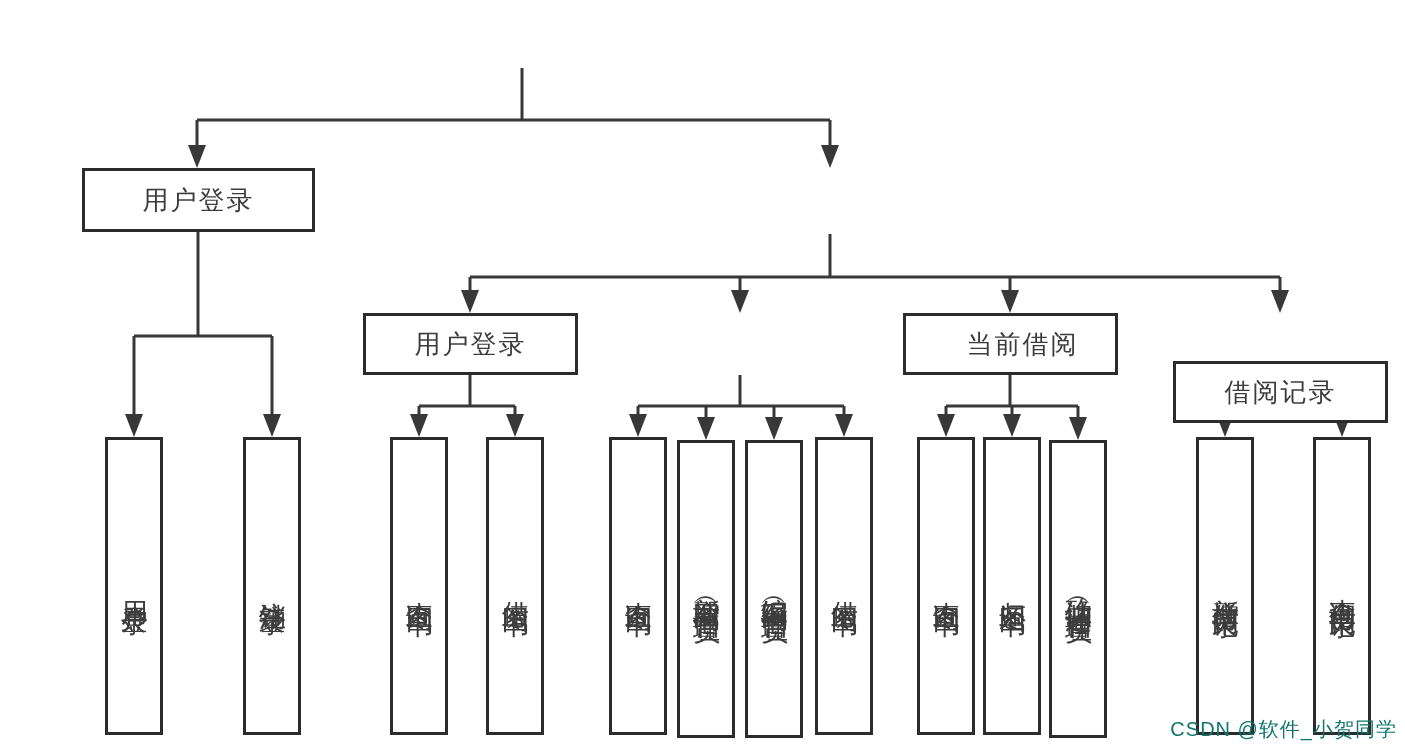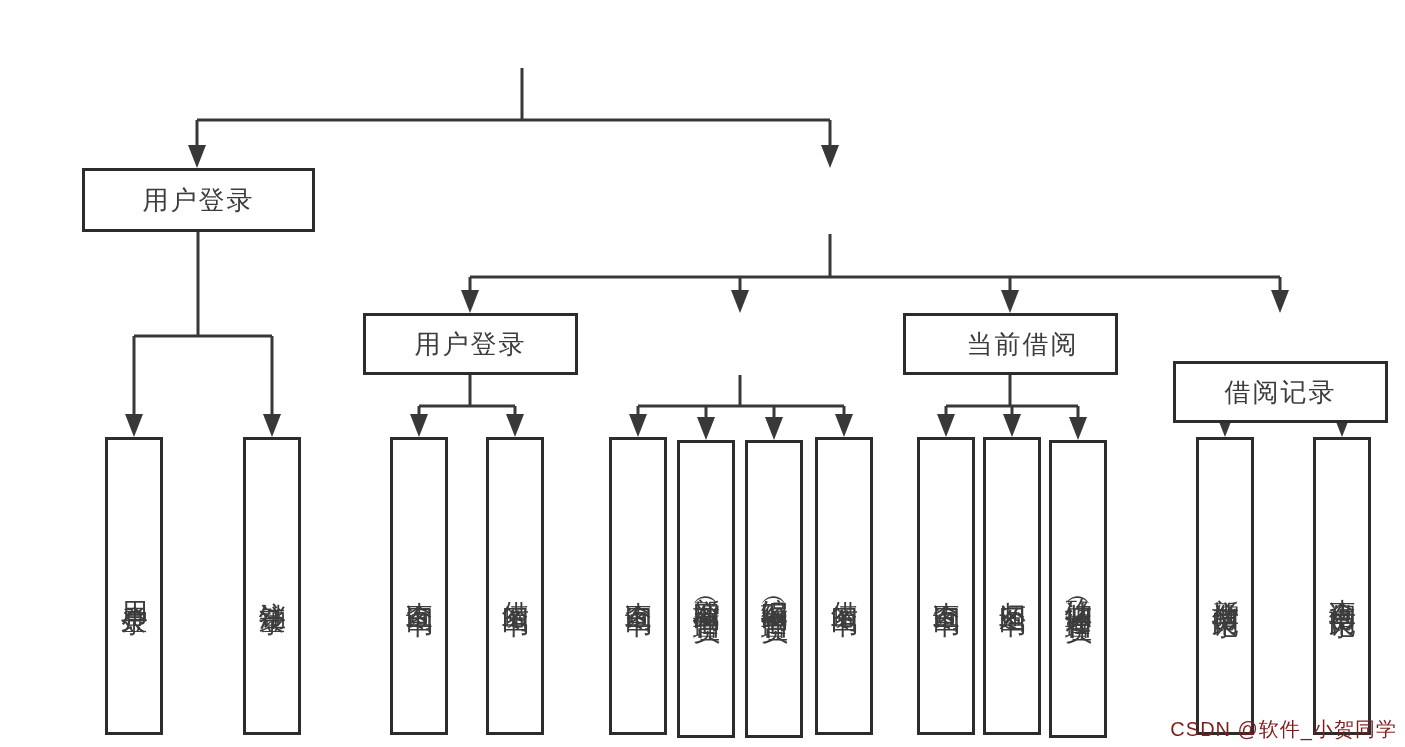--- a/index.html
+++ b/index.html
@@ -35,21 +35,21 @@
     font-size: 27px;
     letter-spacing: 3px;
     line-height: 1;
   }
   .watermark {
     position: absolute;
     right: 8px;
     bottom: 4px;
     font-size: 20px;
     letter-spacing: 1px;
-    color: #7f1d1d;
+    color: #0f766e;
   }
 </style>
 </head>
 <body>
 
 <div class="stage">
 
   <svg class="wires" viewBox="0 0 1405 747" xmlns="http://www.w3.org/2000/svg">
     <g stroke="#383838" stroke-width="3" fill="none">
 

